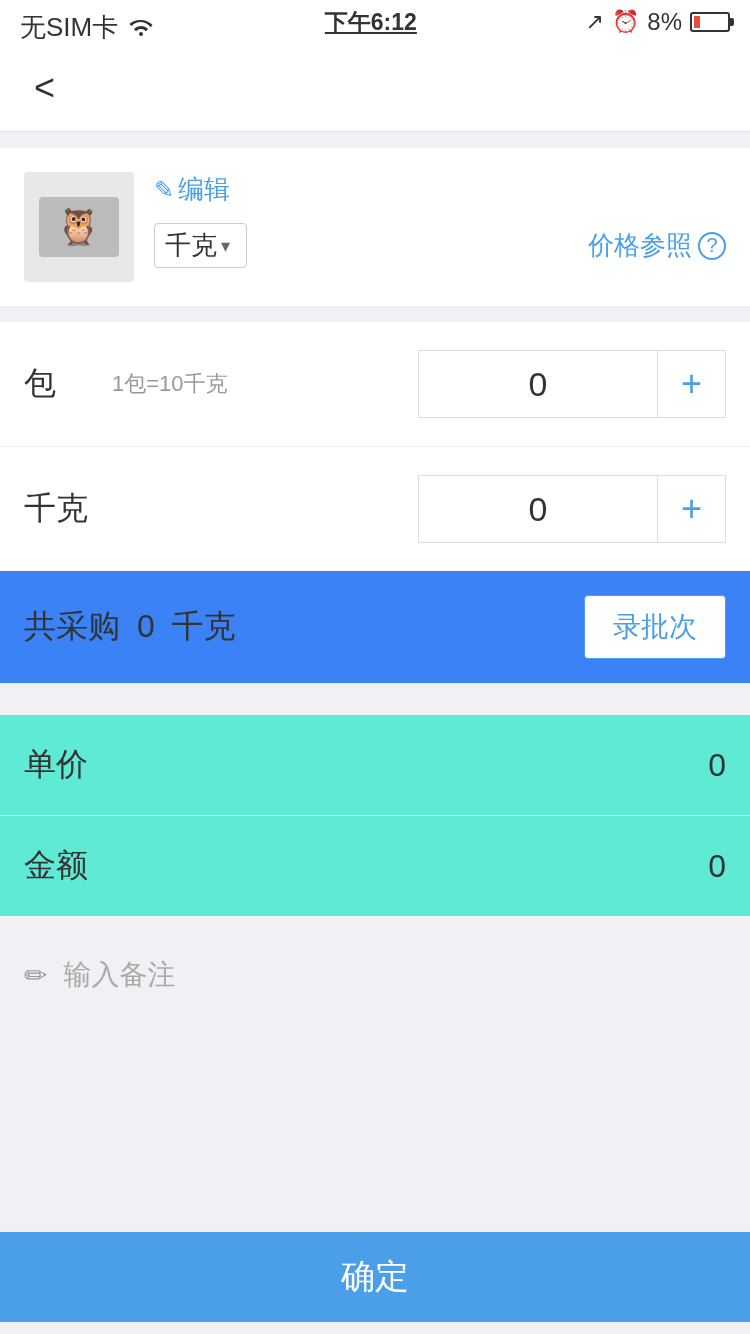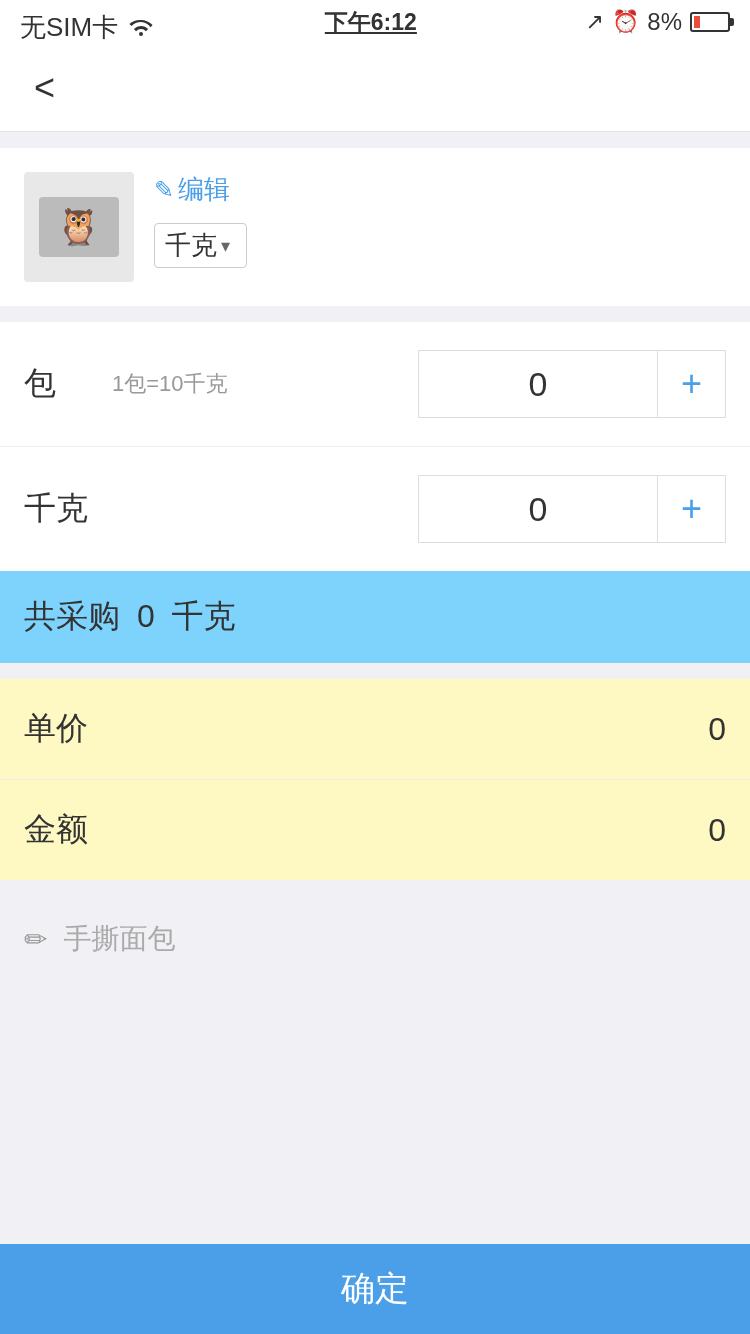--- a/index.html
+++ b/index.html
@@ -148,32 +148,32 @@
     }
     .plus-btn {
       width: 68px; height: 68px; background: #fff; border: 1px solid #ddd;
       border-left: none; display: flex; align-items: center; justify-content: center;
       font-size: 36px; color: #4a9fe8; cursor: pointer;
     }
     .input-field-group { display: flex; }
 
     
     .total-row {
-      background: #7dd3fc;
+      background: #3b82f6;
       display: flex; align-items: center; justify-content: space-between;
       padding: 24px 24px;
     }
     .record-btn {
       border: 1px solid #4a9fe8; color: #4a9fe8;
       background: #fff; padding: 12px 28px;
       font-size: 28px; cursor: pointer; border-radius: 4px;
     }
 
     
-    .price-section { background: #fef9c3; }
+    .price-section { background: #5eead4; margin-top: 16px; }
     .price-row {
       display: flex; align-items: center; justify-content: space-between;
       padding: 28px 24px; border-bottom: 1px solid #eee;
     }
     .price-row:last-child { border-bottom: none; }
     .price-label { font-size: 32px; color: #333; }
     .price-value { font-size: 32px; color: #333; }
 
     
     .notes-section {
@@ -185,21 +185,21 @@
     .notes-placeholder { font-size: 28px; color: #aaa; }
 
     
     .bottom-space {
       height: 300px; background: #f0f0f5;
     }
 
     
     .confirm-btn-container {
       position: fixed;
-      bottom: 0; left: 0; width: 750px;
+      bottom: 12px; left: 0; width: 750px;
       background: #4a9fe8;
       height: 90px;
       display: flex; align-items: center; justify-content: center;
       cursor: pointer;
     }
     .confirm-btn-label {
       color: #fff; font-size: 34px; font-weight: 500;
     }
   </style>
 </head>
@@ -240,20 +240,26 @@
       <span class="edit-link">
         <span class="edit-icon">✎</span>
         <span>编辑</span>
       </span>
     </div>
     <div class="unit-row">
       <div style="display:flex;align-items:center;">
         <div class="unit-select">
           <span>千克</span>
           <span class="chevron-down">▾</span>
+        </div>
+      </div>
+      <div class="price-ref">
+        <span>价格参照</span>
+        <div class="help-circle">
+          <span>?</span>
         </div>
       </div>
     </div>
   </div>
 </div>
 
 <div class="section-divider"></div>
 
 <div class="input-section">
 
@@ -280,37 +286,38 @@
     </div>
   </div>
 </div>
 
 <div class="total-row">
   <div>
     <span>共采购</span>
     <span style="margin:0 8px;">0</span>
     <span>千克</span>
   </div>
+  <button class="record-btn">录批次</button>
 </div>
 
 <div class="section-divider"></div>
 
 <div class="price-section">
   <div class="price-row">
     <span class="price-label">单价</span>
     <span class="price-value">0</span>
   </div>
   <div class="price-row">
     <span class="price-label">金额</span>
     <span class="price-value">0</span>
   </div>
 </div>
 
 <div class="notes-section">
   <span class="pencil-icon">✏</span>
-  <span class="notes-placeholder">手撕面包</span>
+  <span class="notes-placeholder">输入备注</span>
 </div>
 
 <div class="bottom-space"></div>
 
 <div class="confirm-btn-container">
   <span class="confirm-btn-label">确定</span>
 </div>
 
 </body></html>

